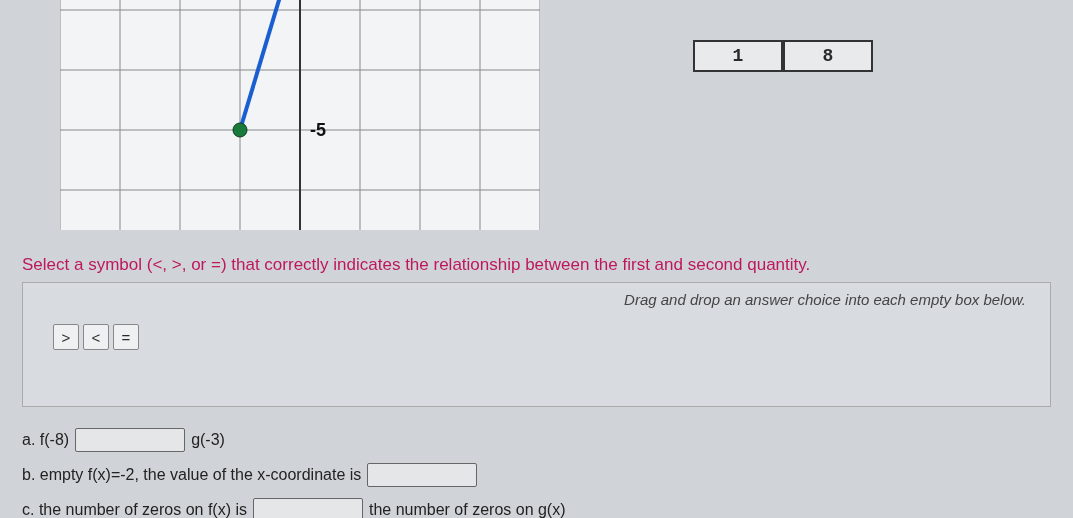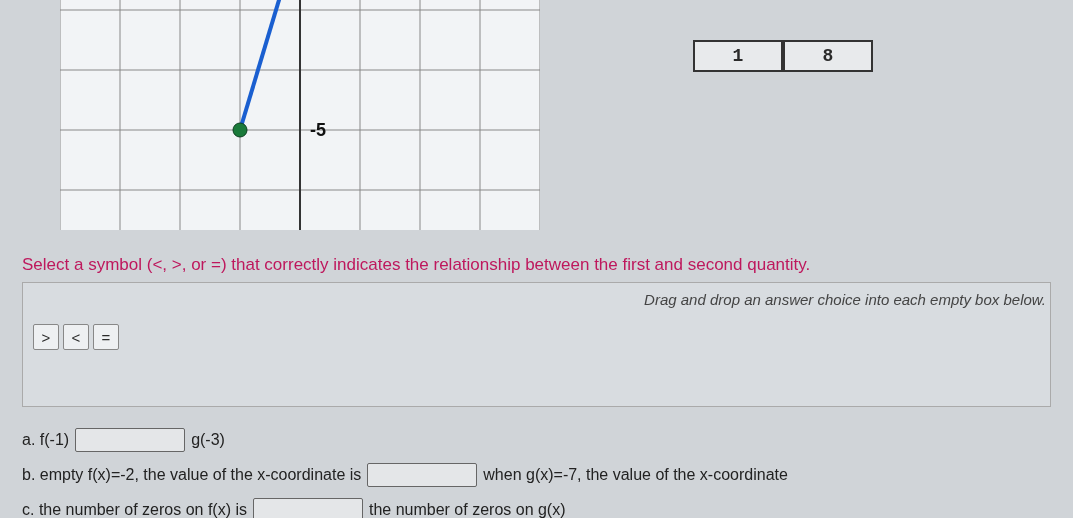--- a/index.html
+++ b/index.html
@@ -50,21 +50,21 @@
       font-size: 17px;
       color: #be185d;
     }
     .drag-section {
       position: absolute;
       left: 22px;
       top: 282px;
       right: 22px;
       border: 1px solid #aaa;
       background: #d8dce0;
-      padding: 8px 4px;
+      padding: 8px 24px;
       height: 125px;
     }
     .drag-hint {
       text-align: right;
       font-style: italic;
       color: #444;
       font-size: 15px;
       margin-bottom: 16px;
     }
     .chips {
@@ -157,27 +157,26 @@
   <div class="drag-hint">Drag and drop an answer choice into each empty box below.</div>
   <div class="chips">
     <div class="chip">&gt;</div>
     <div class="chip">&lt;</div>
     <div class="chip">=</div>
   </div>
 </div>
 
 <div class="questions">
   <div class="q-row">
-    <span>a. f(-1)</span>
+    <span>a. f(-8)</span>
     <span class="drop-box"></span>
     <span>g(-3)</span>
   </div>
   <div class="q-row">
     <span>b. empty f(x)=-2, the value of the x-coordinate is</span>
     <span class="drop-box"></span>
-    <span>when g(x)=-7, the value of the x-coordinate</span>
   </div>
   <div class="q-row">
     <span>c. the number of zeros on f(x) is</span>
     <span class="drop-box"></span>
     <span>the number of zeros on g(x)</span>
   </div>
 </div>
 
 </body></html>

